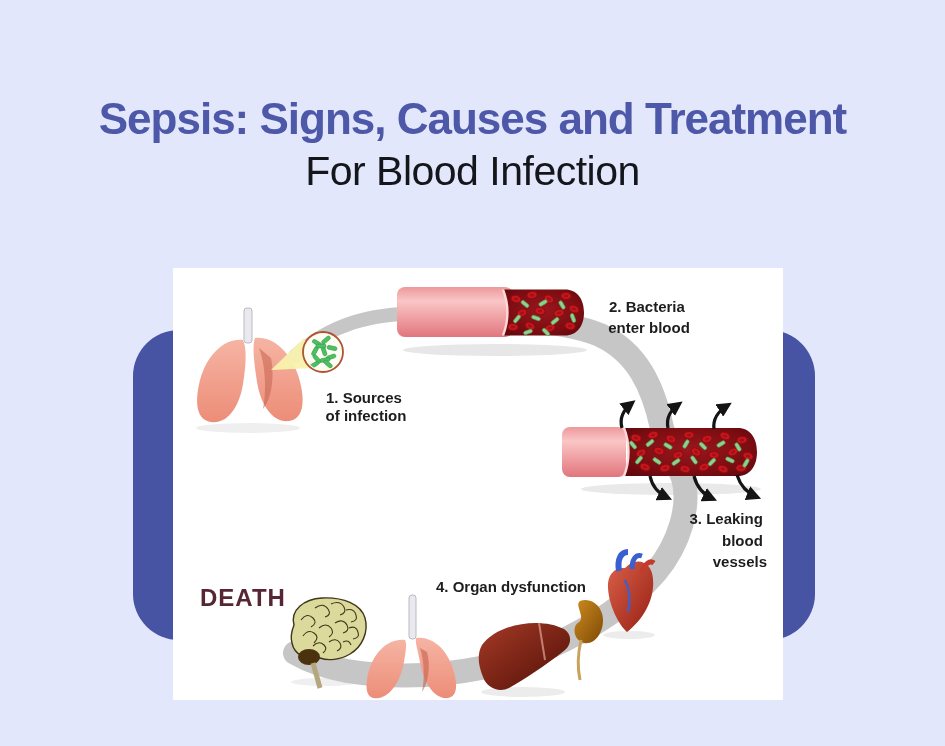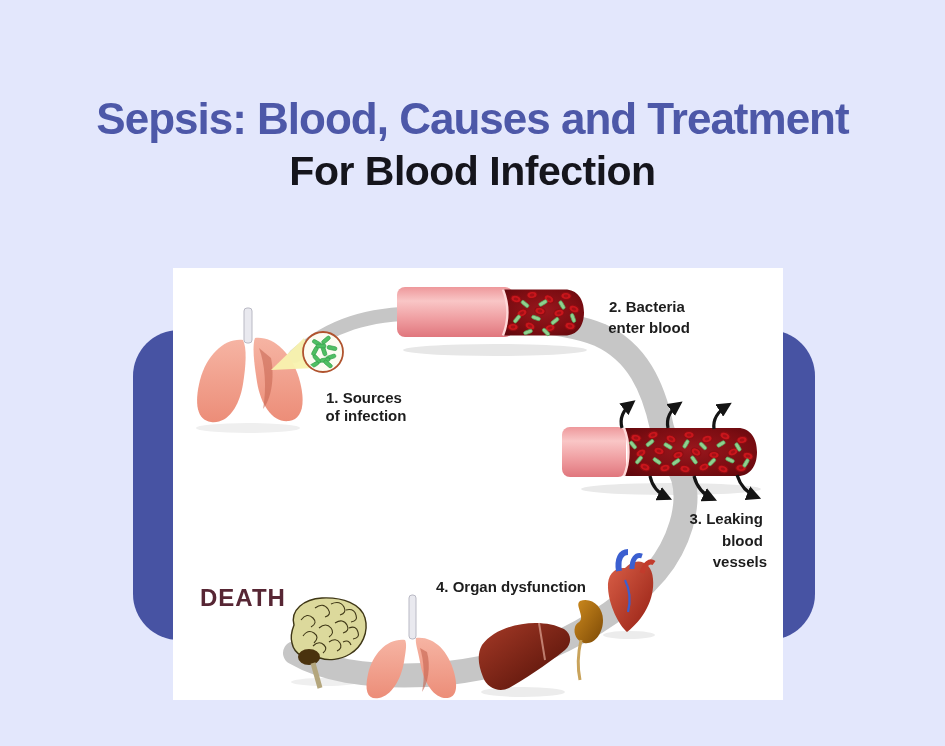--- a/index.html
+++ b/index.html
@@ -2,39 +2,39 @@
 <html><head>
 <meta charset="utf-8">
 <style>
   html,body { margin:0; padding:0; }
   .page {
     position:relative; width:945px; height:746px; overflow:hidden;
     font-family:"Liberation Sans", sans-serif;
   }
   .titles { position:absolute; top:94px; left:0; width:100%; text-align:center; }
   .titles h1 { margin:0; font-size:44px; font-weight:800; letter-spacing:-1px; line-height:1.15; }
-  .titles h2 { margin:4px 0 0 0; font-size:41px; font-weight:700; letter-spacing:-0.5px; line-height:1.1; }
+  .titles h2 { margin:4px 0 0 0; font-size:41px; font-weight:400; letter-spacing:-0.5px; line-height:1.1; }
   .accent {
     position:absolute; left:133px; top:330px; width:682px; height:310px;
     border-radius:46px;
   }
   .panel {
     position:absolute; left:173px; top:268px; width:610px; height:432px;
     background:#ffffff;
   }
   .panel svg { display:block; }
   text { font-family:"Liberation Sans", sans-serif; }
 </style>
 </head>
 <body>
 
 <div class="page" style="background-color: rgb(227, 231, 252);">
 
   <div class="titles">
-    <h1 style="color: rgb(77, 88, 168);">Sepsis: Blood, Causes and Treatment</h1>
+    <h1 style="color: rgb(77, 88, 168);">Sepsis: Signs, Causes and Treatment</h1>
     <h2 style="color: rgb(21, 21, 28);">For Blood Infection</h2>
   </div>
 
   <div class="accent" style="background-color: rgb(71, 83, 163);"></div>
 
   <div class="panel">
     <svg width="610" height="432" viewBox="0 0 610 432">
       <defs>
         <linearGradient id="lungGrad" x1="0" y1="0" x2="0" y2="1">
           <stop offset="0" stop-color="#f6b4a3"></stop>

